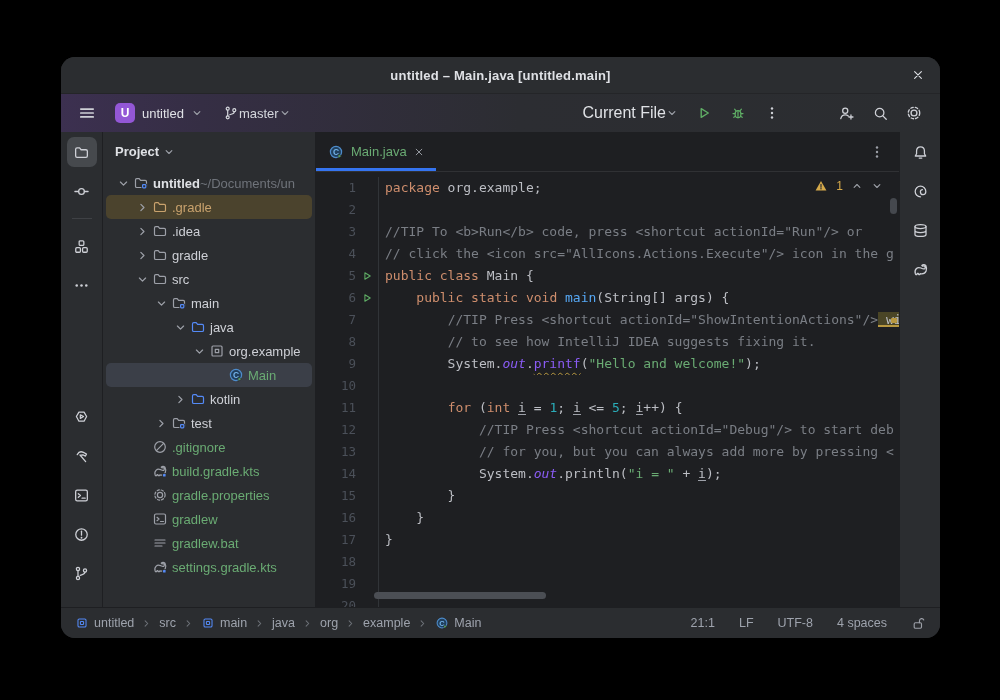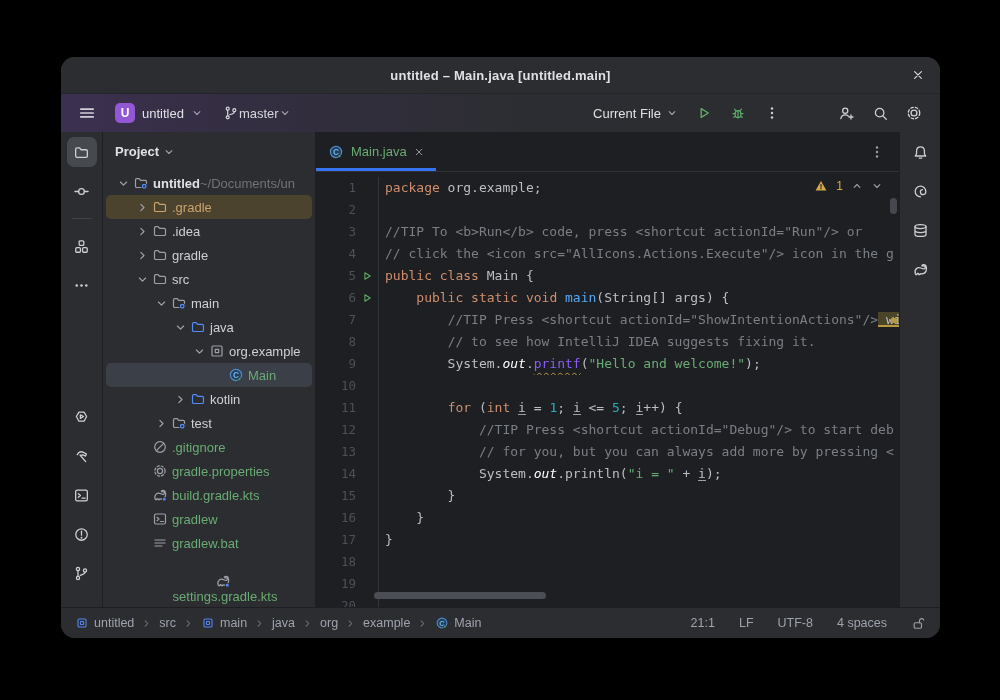--- a/index.html
+++ b/index.html
@@ -15,21 +15,21 @@
     color:#dfe1e5;border-radius:5px;}
   
   .toolbar{height:38px;flex:0 0 38px;display:flex;align-items:center;padding:0 12px;gap:8px;
     background:linear-gradient(90deg,#3c3050 0%,#352e44 16%,#2c2d32 52%,#2b2d30 100%);}
   .tb-btn{display:flex;align-items:center;justify-content:center;width:28px;height:28px;border-radius:6px;color:#ced0d6;}
   .proj-widget{display:flex;align-items:center;gap:7px;padding:3px 6px;border-radius:6px;color:#dfe1e5;font-size:13px;}
   .proj-badge{width:20px;height:20px;border-radius:5px;background:#9357d6;color:#fff;font-size:12px;font-weight:700;
     display:flex;align-items:center;justify-content:center;}
   .branch-widget{display:flex;align-items:center;padding:3px 6px;border-radius:6px;color:#d5d7dd;font-size:13px;}
   .tb-right{margin-left:auto;display:flex;align-items:center;gap:6px;}
-  .runcfg{display:flex;align-items:center;gap:5px;color:#dfe1e5;font-size:13px;padding:3px 6px;border-radius:6px;justify-content:flex-end;}
+  .runcfg{display:flex;align-items:center;color:#dfe1e5;font-size:16px;padding:3px 6px;border-radius:6px;justify-content:flex-end;}
   .green{color:#5fad65;}
   .dim{color:#9da0a8;}
   .gap-lg{width:34px;}
   
   .main{flex:1;display:flex;min-height:0;}
   .stripe{width:41px;flex:0 0 41px;background:#2b2d30;display:flex;flex-direction:column;align-items:center;padding:5px 0 10px;}
   .stripe.left{border-right:1px solid #1e1f22;}
   .stripe.right{border-left:1px solid #1e1f22;width:40px;flex:0 0 40px;}
   .stripe-btn{width:30px;height:30px;border-radius:7px;display:flex;align-items:center;justify-content:center;
     color:#ced0d6;margin-bottom:9px;}
@@ -59,21 +59,21 @@
   .tab-underline{position:absolute;left:0;right:0;bottom:0;height:3px;background:#3574f0;}
   .tab .x{color:#9da0a8;}
   .tab-kebab{margin-left:auto;padding-right:14px;color:#9da0a8;}
   .code-area{flex:1;position:relative;overflow:hidden;padding-top:5px;
     font-family:"DejaVu Sans Mono","Liberation Mono",monospace;font-size:13px;}
   .code-line{display:flex;height:22px;line-height:22px;white-space:pre;}
   .ln{width:40px;flex:0 0 40px;text-align:right;color:#4b5059;font-size:12.5px;}
   .runslot{width:22px;flex:0 0 22px;display:flex;align-items:center;justify-content:center;color:#5fad65;}
   .code-text{border-left:1px solid #313438;padding-left:6px;flex:1;min-width:0;overflow:hidden;}
   .t-k{color:#cf8e6d}.t-d{color:#bcbec4}.t-c{color:#7a7e85}.t-s{color:#6aab73}
-  .t-n2{color:#2aacb8}.t-m{color:#56a8f5}.t-f{color:#ffffff;font-style:italic}
+  .t-n2{color:#2aacb8}.t-m{color:#56a8f5}.t-f{color:#8b5cf6;font-style:italic}
   .t-u{color:#bcbec4;box-shadow:inset 0 -1px 0 #9da0a8;}
   .t-w{color:#8b5cf6;text-decoration:underline wavy #b89840 1px;text-underline-offset:4px;}
   .t-hl{color:#bcbec4;background:#4a4526;box-shadow:inset 0 -2px 0 #b89840;}
   .inspect-widget{position:absolute;top:7px;right:16px;display:flex;align-items:center;gap:8px;
     font-family:"Liberation Sans",sans-serif;font-size:12px;color:#d5a94a;}
   .inspect-widget .chevbox{color:#9da0a8;display:flex;align-items:center;}
   .hscroll{position:absolute;left:58px;bottom:8px;width:172px;height:7px;border-radius:4px;background:#4b4e54;}
   .vscroll{position:absolute;right:2px;top:26px;width:7px;height:16px;border-radius:4px;background:#45484e;}
   .stripe-mark{position:absolute;right:2px;top:146px;width:6px;height:5px;border-radius:1px;background:#b89840;}
   
@@ -446,57 +446,57 @@
                   <circle cx="8" cy="8" r="5.3"></circle>
                   <line x1="4.4" y1="11.6" x2="11.6" y2="4.4"></line>
                 </svg>
               </span>
               <span class="tlabel">.gitignore</span>
             </div>
             <div class="tree-row added" style="padding-left: 28px;">
               <span class="chev"></span>
               <span class="ticon">
                 <svg width="16" height="16" viewBox="0 0 16 16" fill="none" stroke="currentColor" stroke-width="1.2" stroke-linecap="round" stroke-linejoin="round">
-                  <circle cx="8" cy="8" r="2.6"></circle>
-                  <circle cx="8" cy="8" r="5.1" stroke-dasharray="2.2 1.9"></circle>
-                </svg>
-              </span>
-              <span class="tlabel">gradle.properties</span>
-            </div>
-            <div class="tree-row added" style="padding-left: 28px;">
-              <span class="chev"></span>
-              <span class="ticon">
-                <svg width="16" height="16" viewBox="0 0 16 16" fill="none" stroke="currentColor" stroke-width="1.2" stroke-linecap="round" stroke-linejoin="round">
                   <path d="M12.9 4.1a2.6 2.6 0 0 0-3.7 0l.8.8a1.5 1.5 0 0 1 2.1 2.1c-1 1-2.5.1-3.7-.4-1.4-.6-3-.7-4.2.5a4.6 4.6 0 0 0-1 4.9l.3.7h1.1l.5-1.1h.7l.5 1.1h1.1l.3-.8c2.4.5 4.7-.4 5.6-2.5.7-1.7.3-3.9-.4-5.3z"></path>
                   <rect x="10.2" y="10.2" width="4.2" height="4.2" rx="1" fill="#2b2d30" stroke="none"></rect>
                   <rect x="11" y="11" width="2.6" height="2.6" rx=".5" fill="#548af7" stroke="none"></rect>
                 </svg>
               </span>
               <span class="tlabel">build.gradle.kts</span>
             </div>
             <div class="tree-row added" style="padding-left: 28px;">
               <span class="chev"></span>
               <span class="ticon">
                 <svg width="16" height="16" viewBox="0 0 16 16" fill="none" stroke="currentColor" stroke-width="1.2" stroke-linecap="round" stroke-linejoin="round">
+                  <circle cx="8" cy="8" r="2.6"></circle>
+                  <circle cx="8" cy="8" r="5.1" stroke-dasharray="2.2 1.9"></circle>
+                </svg>
+              </span>
+              <span class="tlabel">gradle.properties</span>
+            </div>
+            <div class="tree-row added" style="padding-left: 28px;">
+              <span class="chev"></span>
+              <span class="ticon">
+                <svg width="16" height="16" viewBox="0 0 16 16" fill="none" stroke="currentColor" stroke-width="1.2" stroke-linecap="round" stroke-linejoin="round">
                   <rect x="2.5" y="3" width="11" height="10" rx="1.5"></rect>
                   <path d="M5 6.3 7 8l-2 1.7M8.5 10.5h3"></path>
                 </svg>
               </span>
               <span class="tlabel">gradlew</span>
             </div>
             <div class="tree-row added" style="padding-left: 28px;">
               <span class="chev"></span>
               <span class="ticon">
                 <svg width="16" height="16" viewBox="0 0 16 16" fill="none" stroke="currentColor" stroke-width="1.2" stroke-linecap="round" stroke-linejoin="round">
                   <path d="M3 5h10M3 8h10M3 11h7"></path>
                 </svg>
               </span>
               <span class="tlabel">gradlew.bat</span>
             </div>
-            <div class="tree-row added" style="padding-left: 28px; flex-direction: column;">
+            <div class="tree-row added" style="padding-left: 28px;">
               <span class="chev"></span>
               <span class="ticon">
                 <svg width="16" height="16" viewBox="0 0 16 16" fill="none" stroke="currentColor" stroke-width="1.2" stroke-linecap="round" stroke-linejoin="round">
                   <path d="M12.9 4.1a2.6 2.6 0 0 0-3.7 0l.8.8a1.5 1.5 0 0 1 2.1 2.1c-1 1-2.5.1-3.7-.4-1.4-.6-3-.7-4.2.5a4.6 4.6 0 0 0-1 4.9l.3.7h1.1l.5-1.1h.7l.5 1.1h1.1l.3-.8c2.4.5 4.7-.4 5.6-2.5.7-1.7.3-3.9-.4-5.3z"></path>
                   <rect x="10.2" y="10.2" width="4.2" height="4.2" rx="1" fill="#2b2d30" stroke="none"></rect>
                   <rect x="11" y="11" width="2.6" height="2.6" rx=".5" fill="#548af7" stroke="none"></rect>
                 </svg>
               </span>
               <span class="tlabel">settings.gradle.kts</span>
             </div>

